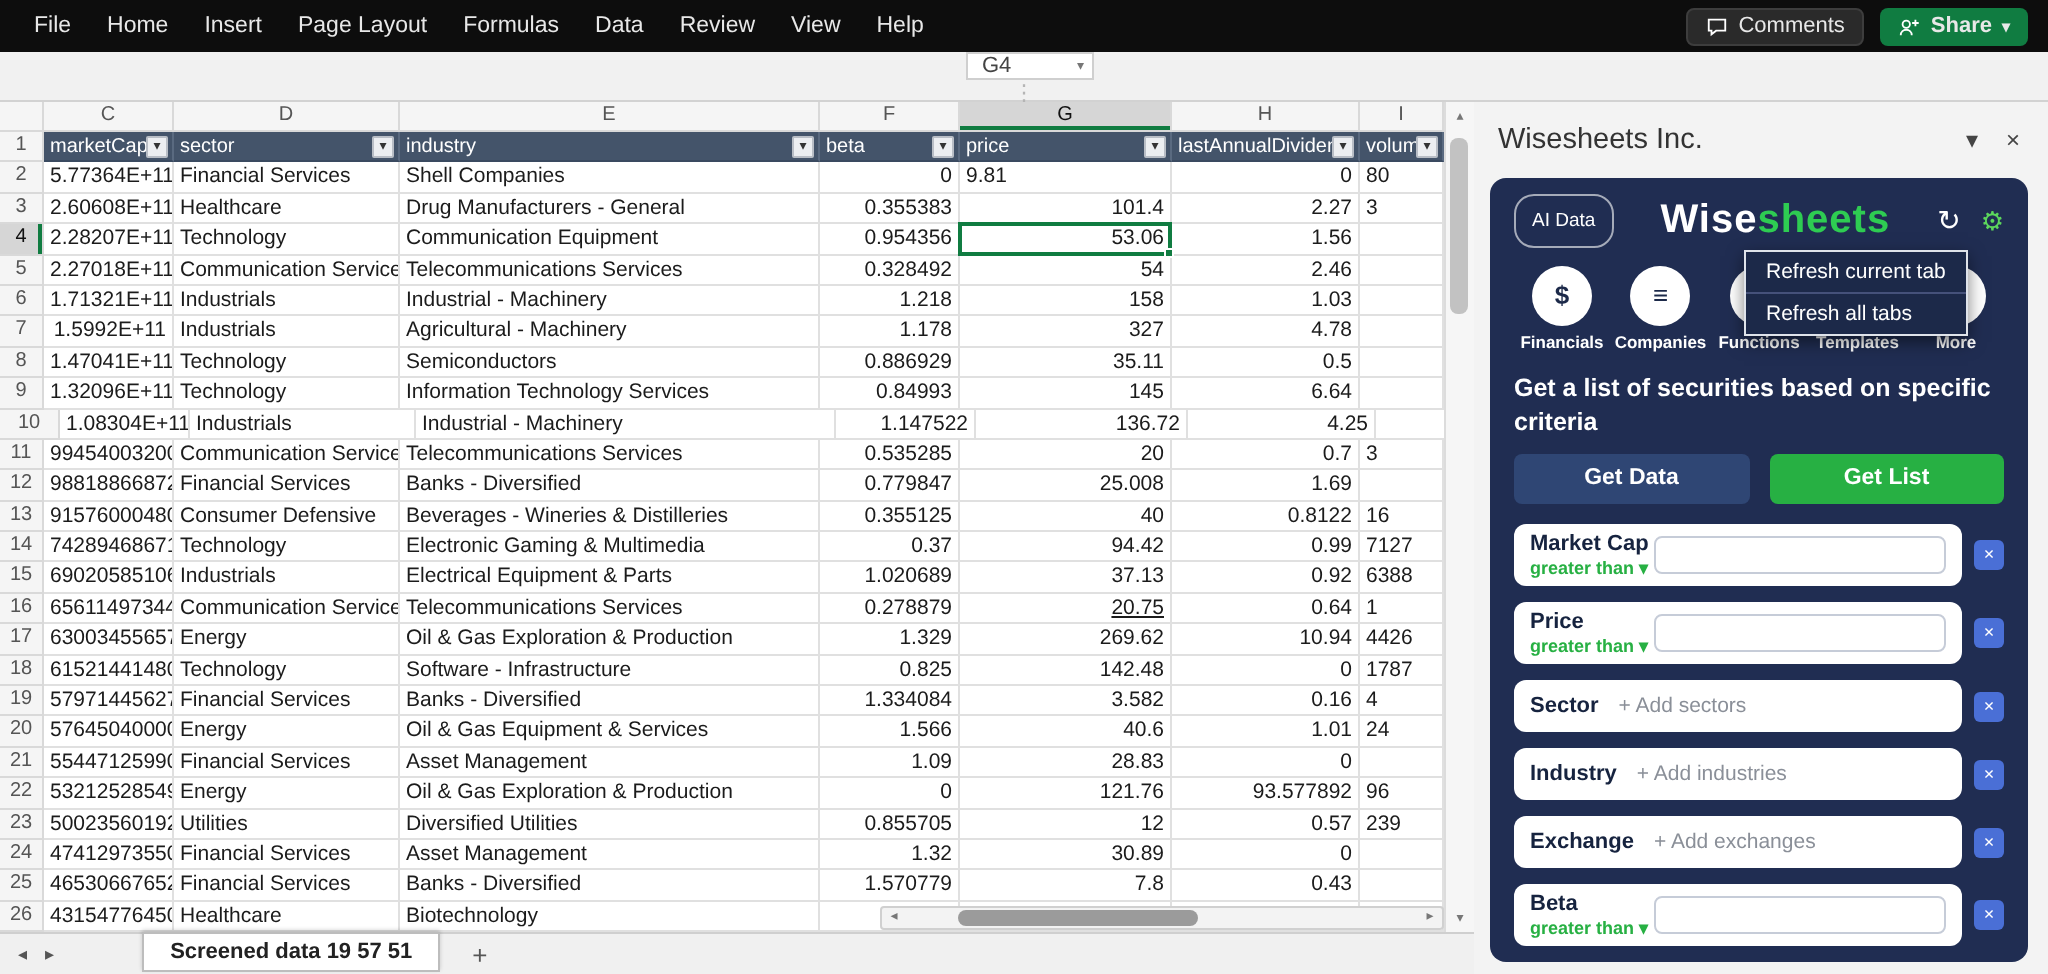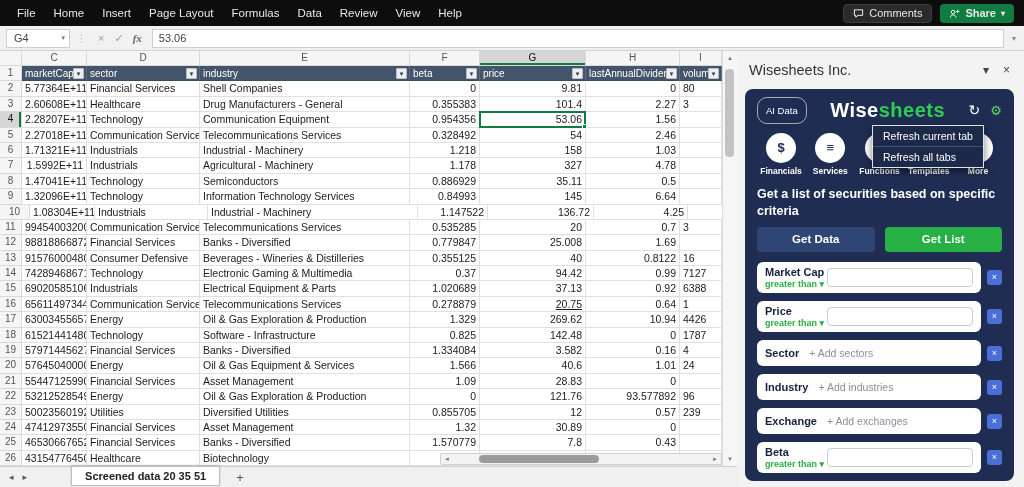--- a/index.html
+++ b/index.html
@@ -14,21 +14,21 @@
   .menu-item { padding:0 9px; line-height:26px; cursor:default; white-space:nowrap; }
   .menubar-right { margin-left:auto; display:flex; align-items:center; gap:8px; padding-right:10px; }
   .pill { display:flex; align-items:center; gap:5px; height:19px; padding:0 9px;
     border-radius:4px; font-size:11px; white-space:nowrap; }
   .pill.comments { background:#2a2a2a; border:1px solid #3d3d3d; }
   .pill.share { background:var(--accent-green,#107c41); font-weight:bold; }
   .pill .caret { font-size:8px; }
 
   
   .formulabar { height:25px; background:#f1f1f1; border-bottom:1px solid #d2d2d2;
-    display:flex; align-items:center; font-size:11px; color:#444; }
+    display:flex; align-items:center; font-size:11px; color:#444;flex-direction:column; }
   .namebox { width:64px; height:19px; background:#fff; border:1px solid #cfcfcf;
     margin-left:6px; display:flex; align-items:center; padding:0 4px 0 7px; }
   .namebox span:first-child { flex:1; }
   .nb-caret { font-size:7px; color:#777; }
   .fb-dots { color:#b5b5b5; padding:0 6px; }
   .fb-x, .fb-check { color:#9a9a9a; padding:0 5px; font-size:11px; }
   .fb-fx { font-style:italic; font-family:"Liberation Serif", serif; font-weight:bold;
     color:#666; padding:0 6px 0 4px; }
   .formula-field { flex:1; height:19px; background:#fff; border:1px solid #cfcfcf;
     display:flex; align-items:center; padding-left:6px; margin-left:4px; }
@@ -201,21 +201,21 @@
                 <div class="cell hcell" style="width: 106px;"><span>price</span><div class="filter-btn">▾</div></div>
                 <div class="cell hcell" style="width: 94px;"><span>lastAnnualDividend</span><div class="filter-btn">▾</div></div>
                 <div class="cell hcell" style="width: 42px;"><span>volume</span><div class="filter-btn">▾</div></div>
               </div>
               <div class="grow">
                 <div class="cell rownum" style="width: 22px;">2</div>
                 <div class="cell dcell" style="width: 65px; text-align: right;">5.77364E+11</div>
                 <div class="cell dcell" style="width: 113px; text-align: left;">Financial Services</div>
                 <div class="cell dcell" style="width: 210px; text-align: left;">Shell Companies</div>
                 <div class="cell dcell" style="width: 70px; text-align: right;">0</div>
-                <div class="cell dcell" style="width: 106px; text-align: right;">9.81</div>
+                <div class="cell dcell" style="width: 106px; ">9.81</div>
                 <div class="cell dcell" style="width: 94px; text-align: right;">0</div>
                 <div class="cell dcell" style="width: 42px; text-align: left;">80</div>
               </div>
               <div class="grow">
                 <div class="cell rownum" style="width: 22px;">3</div>
                 <div class="cell dcell" style="width: 65px; text-align: right;">2.60608E+11</div>
                 <div class="cell dcell" style="width: 113px; text-align: left;">Healthcare</div>
                 <div class="cell dcell" style="width: 210px; text-align: left;">Drug Manufacturers - General</div>
                 <div class="cell dcell" style="width: 70px; text-align: right;">0.355383</div>
                 <div class="cell dcell" style="width: 106px; text-align: right;">101.4</div>
@@ -464,21 +464,21 @@
         </div>
         <div class="vscroll">
           <span class="vs-arrow top">▴</span>
           <div class="vs-thumb"></div>
           <span class="vs-arrow bottom">▾</span>
         </div>
       </div>
       <div class="sheetbar">
         <span class="sb-arrow">◂</span>
         <span class="sb-arrow">▸</span>
-        <div class="sheet-tab">Screened data 20 35 51</div>
+        <div class="sheet-tab">Screened data 19 57 51</div>
         <span class="add-sheet">+</span>
       </div>
     </div>
 
     <div class="panel">
       <div class="panel-header">
         <span class="panel-title">Wisesheets Inc.</span>
         <span class="panel-ic">▾</span>
         <span class="panel-ic">×</span>
       </div>
@@ -495,21 +495,21 @@
           <div class="dd-item">Refresh current tab</div>
           <div class="dd-item">Refresh all tabs</div>
         </div>
         <div class="navrow" id="navrow">
             <div class="nav-item">
               <div class="nav-circle">$</div>
               <div class="nav-label">Financials</div>
             </div>
             <div class="nav-item">
               <div class="nav-circle">≡</div>
-              <div class="nav-label">Services</div>
+              <div class="nav-label">Companies</div>
             </div>
             <div class="nav-item">
               <div class="nav-circle">ƒ</div>
               <div class="nav-label">Functions</div>
             </div>
             <div class="nav-item">
               <div class="nav-circle">▦</div>
               <div class="nav-label">Templates</div>
             </div>
             <div class="nav-item">

